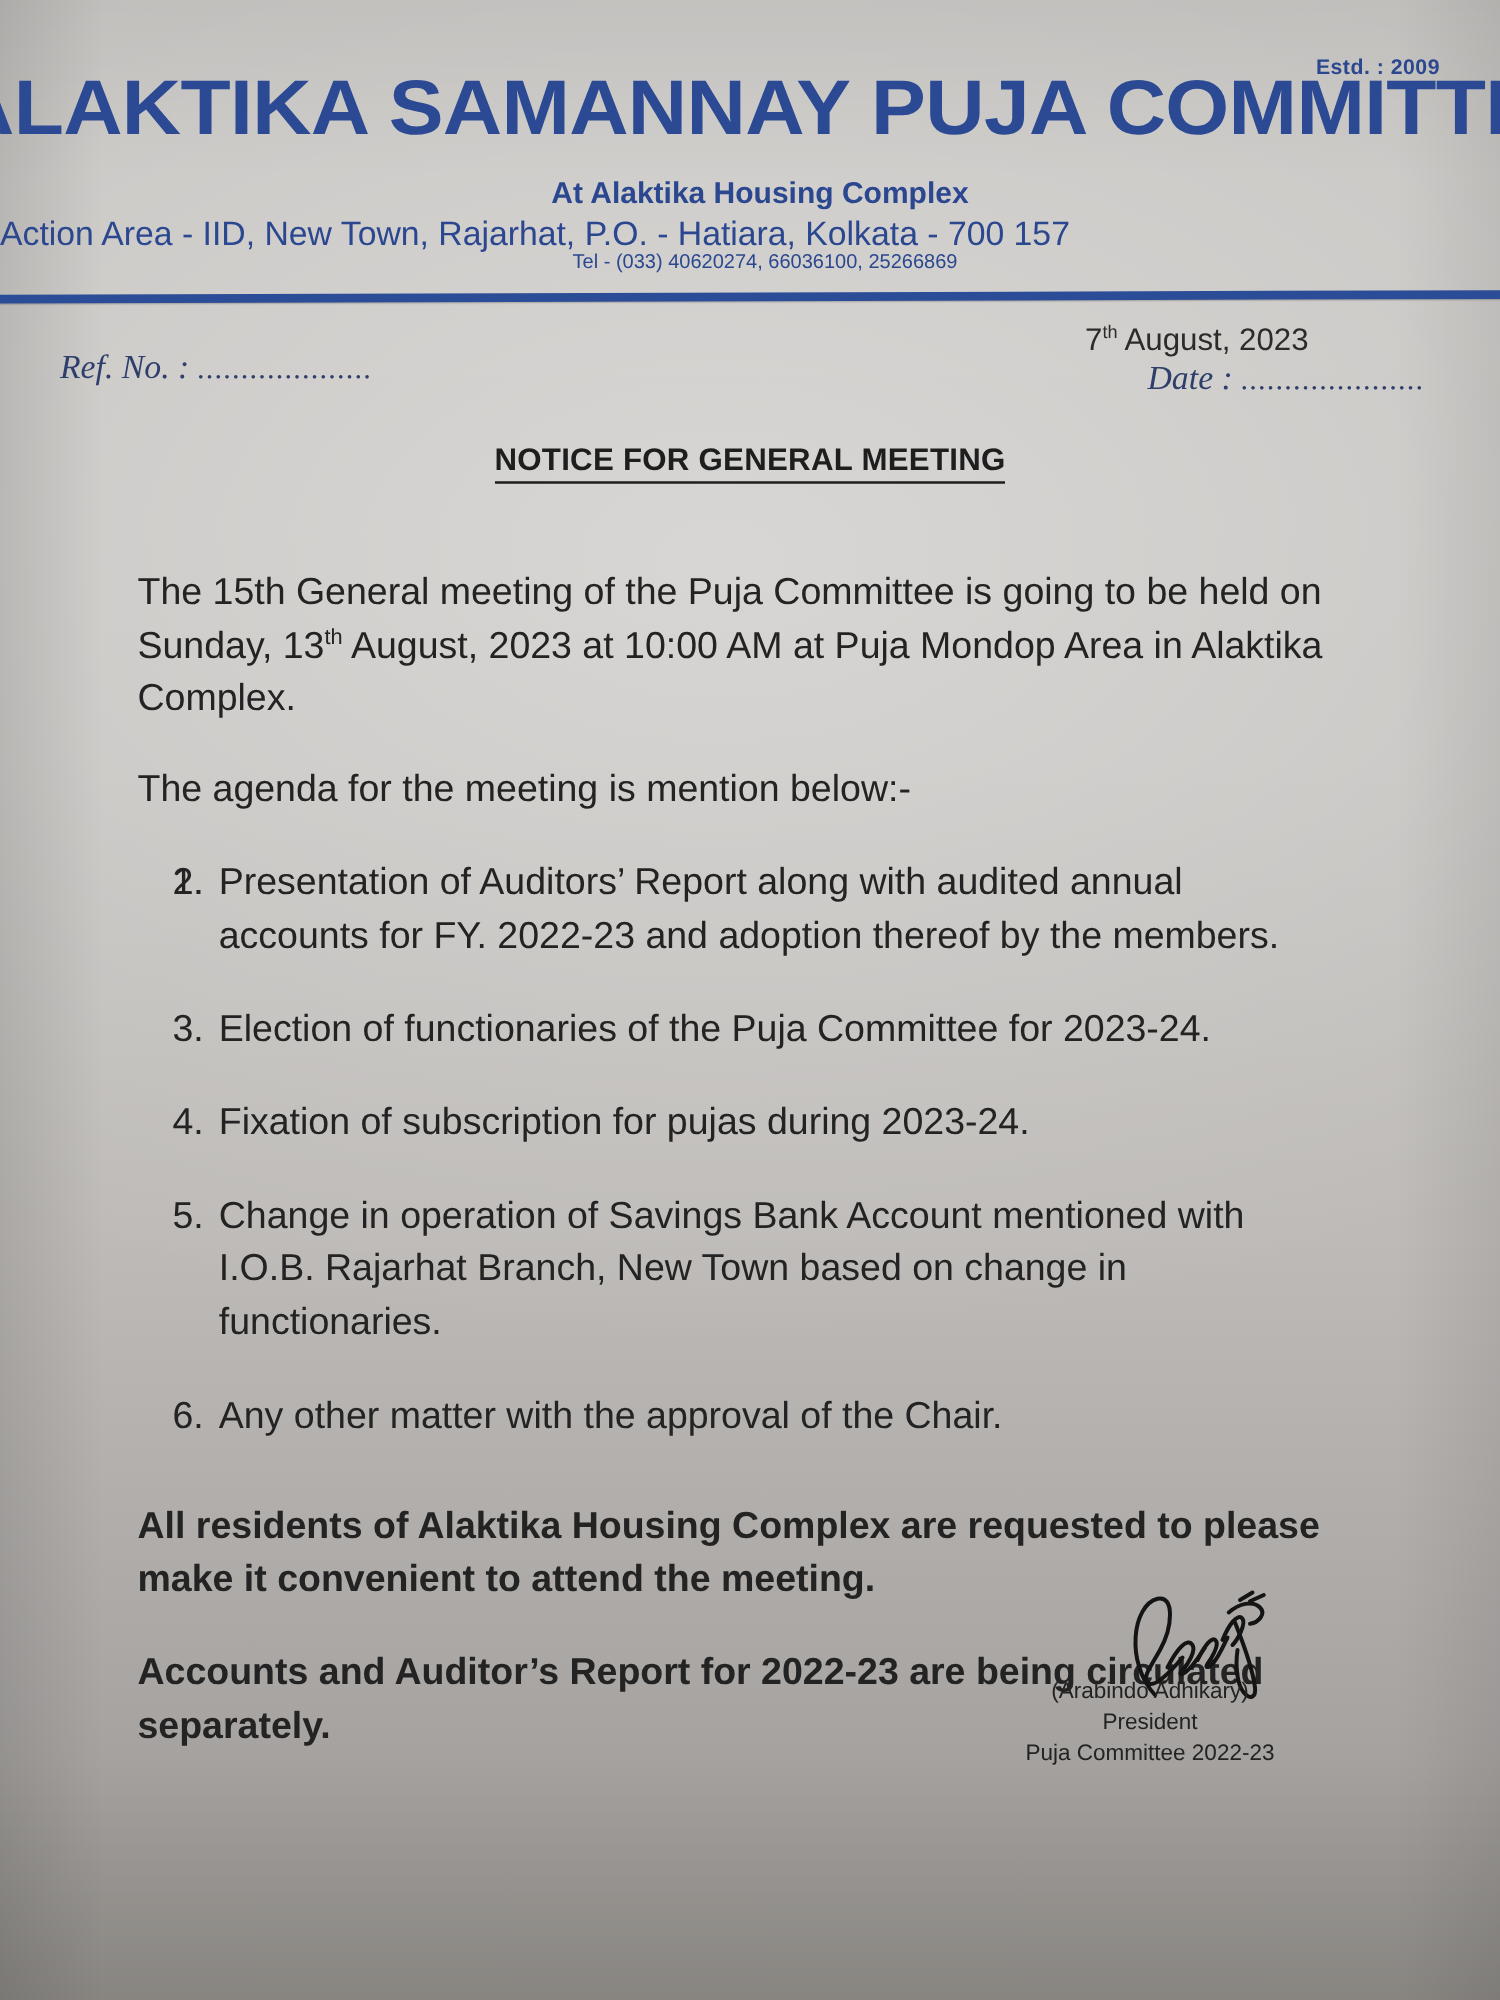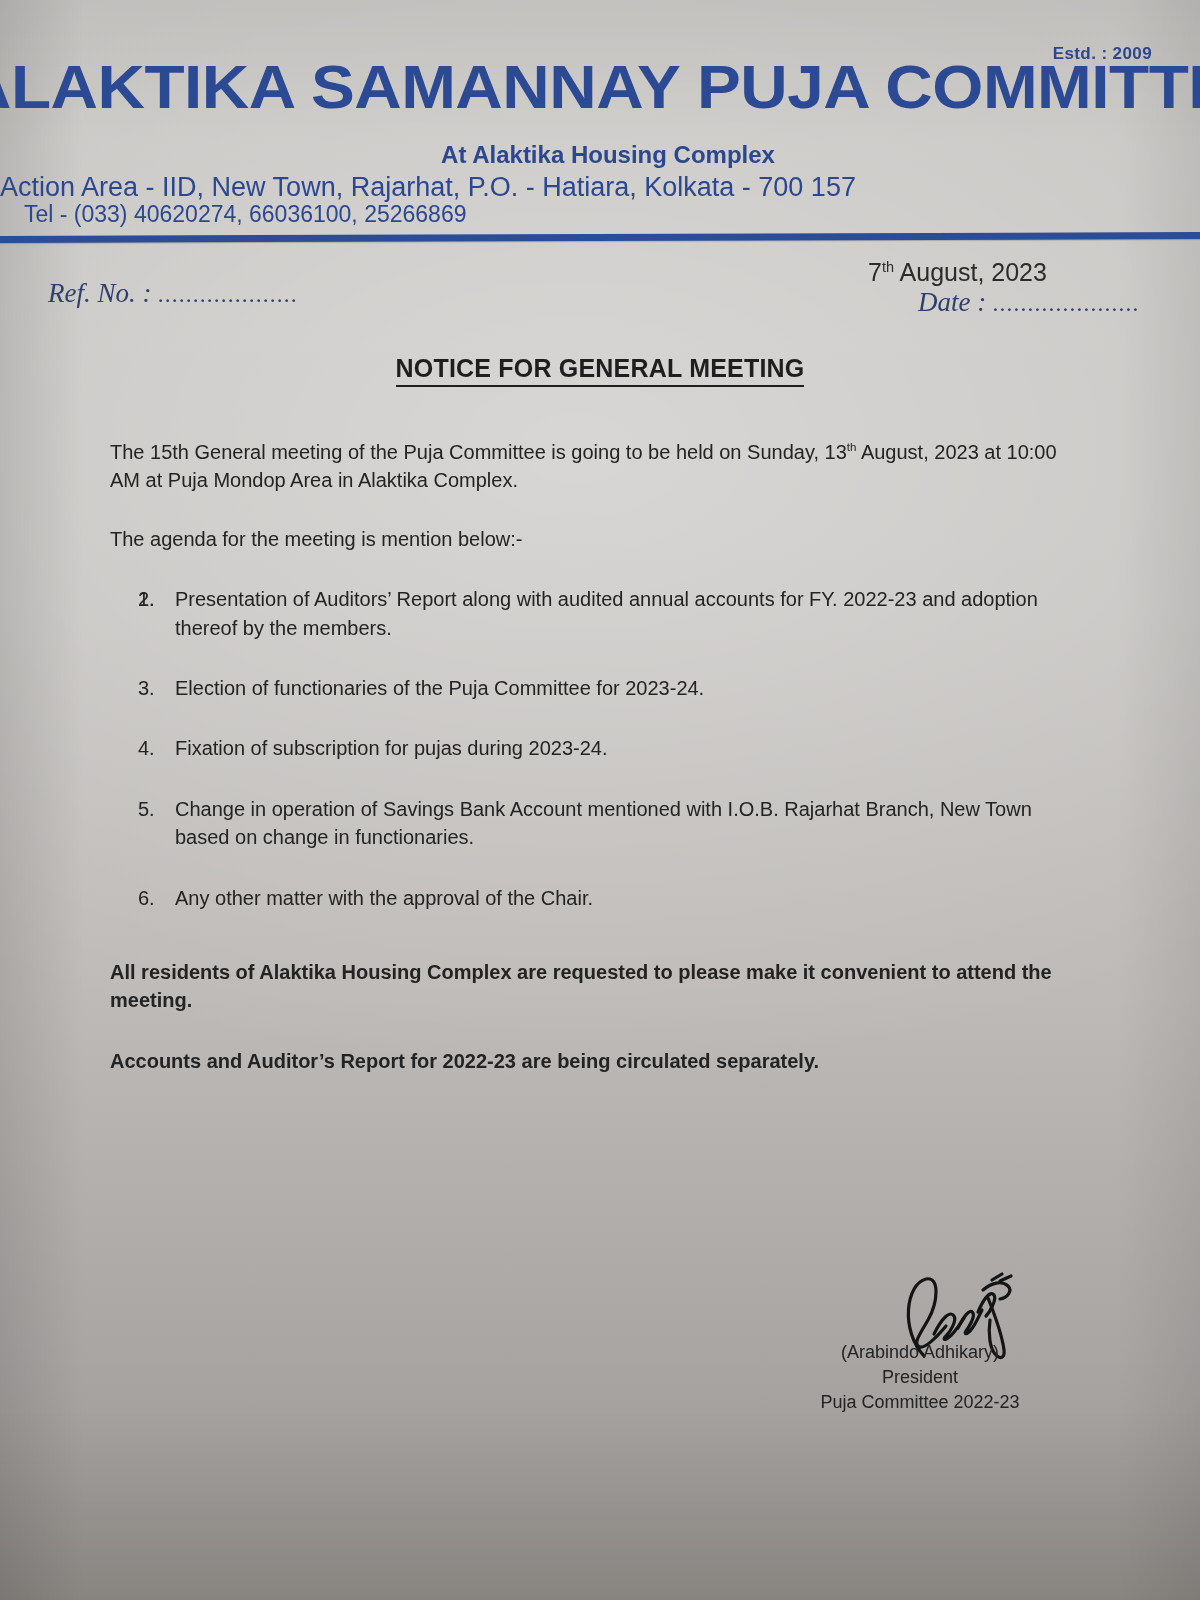--- a/index.html
+++ b/index.html
@@ -90,22 +90,22 @@
     font-size: 27px;
     color: #2b478f;
     white-space: nowrap;
   }
 
   .org-sub3 {
     position: absolute;
     top: 201px;
     left: 0;
     right: 0;
-    text-align: left;
-    font-size: 23px;
+    text-align: center;
+    font-size: 16px;
     color: #2b478f;
     white-space: nowrap;
     padding-left: 24px;
   }
 
   .rule {
     position: absolute;
     top: 234px;
     left: -6px;
     right: -6px;
@@ -165,25 +165,25 @@
     letter-spacing: 0.2px;
   }
   .notice-heading span {
     border-bottom: 2px solid #1e1e1e;
     padding-bottom: 3px;
   }
 
   
   .body-area {
     position: absolute;
-    top: 438px;
+    top: 453px;
     left: 110px;
     width: 960px;
     color: #232323;
-    font-size: 20px;
+    font-size: 30px;
     line-height: 1.42;
   }
 
   .para {
     margin: 0 0 30px 0;
     text-align: left;
   }
 
   ol.agenda {
     list-style: none;

